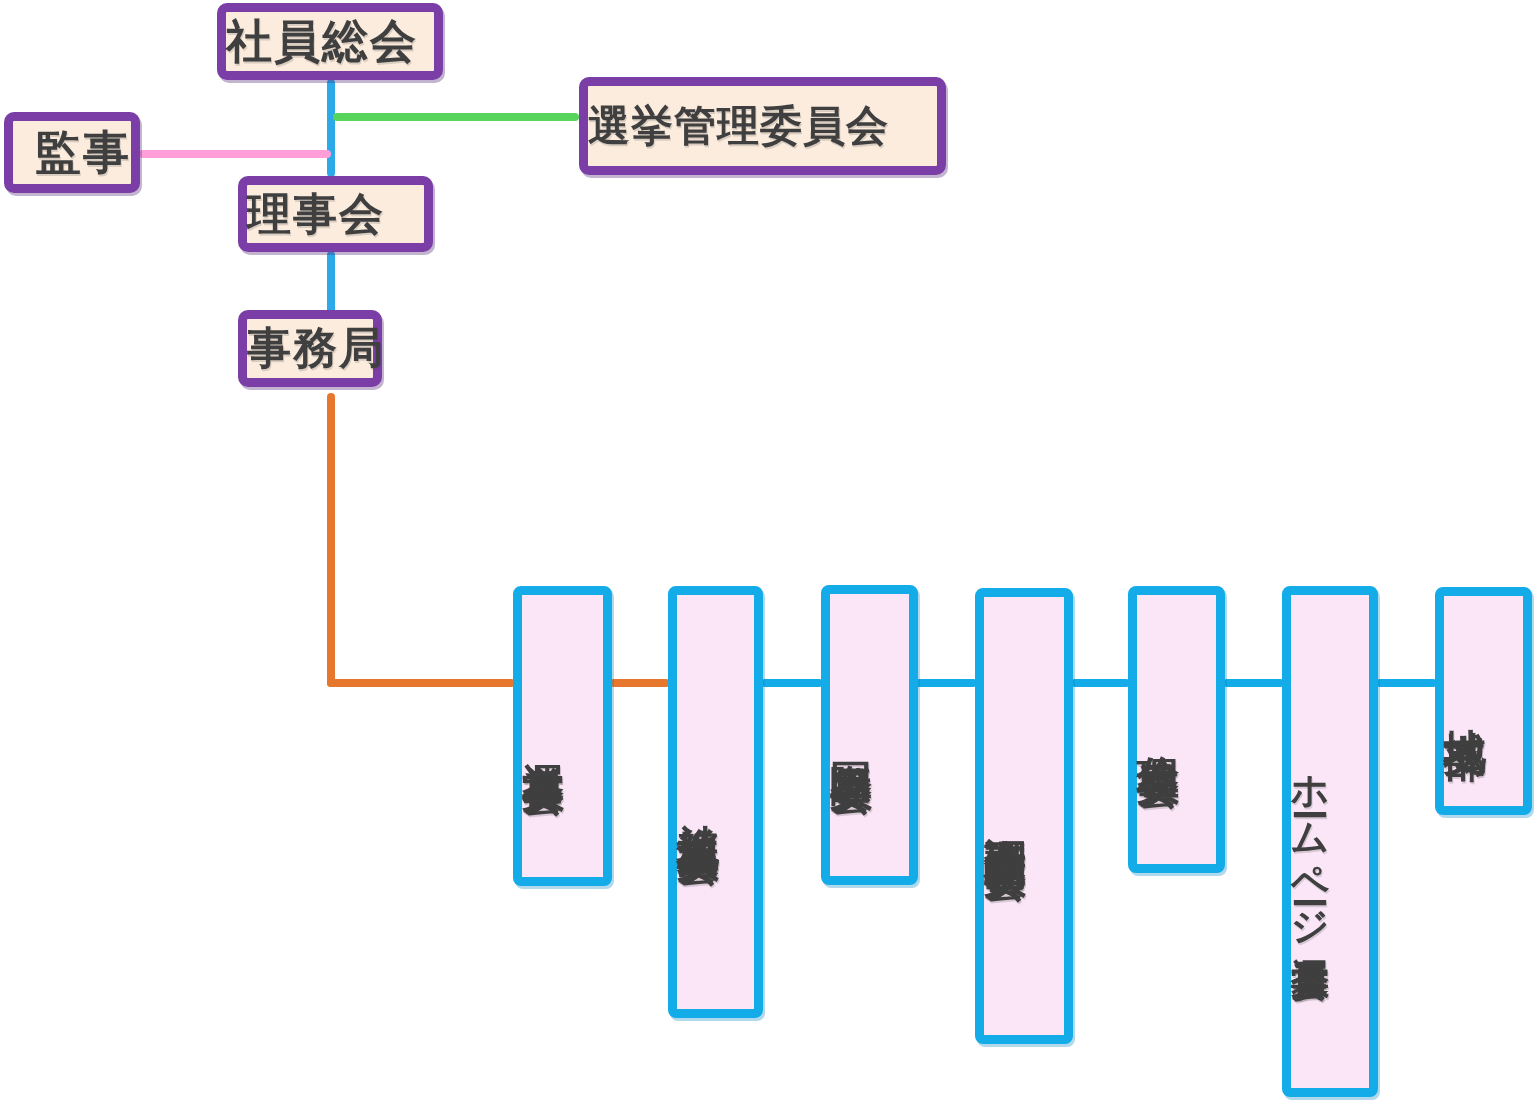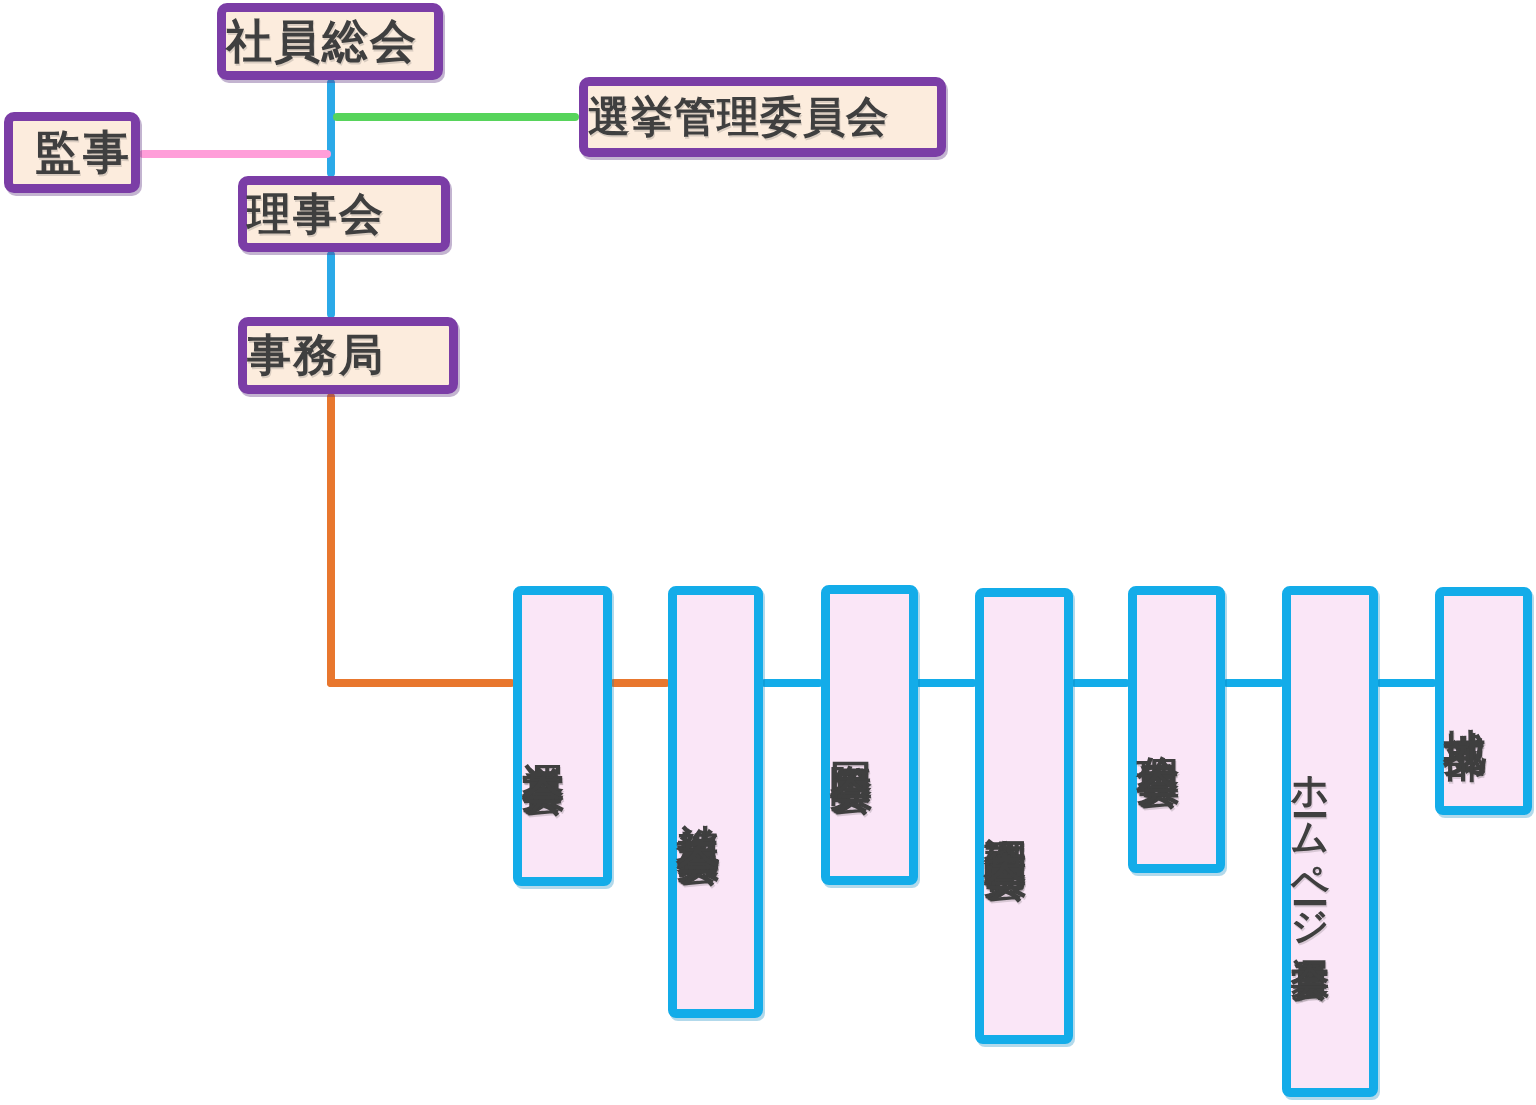--- a/index.html
+++ b/index.html
@@ -49,23 +49,23 @@
     line-height:1;
   }
   .vtext.dense .lbl{font-size:38px;letter-spacing:1px;}
   
   .fs46 .lbl{font-size:46px;letter-spacing:2px;}
   .fs44 .lbl{font-size:44px;letter-spacing:2px;}
   .fs42 .lbl{font-size:42px;letter-spacing:1px;}
   
   #n-general   {left:217px;top:3px;  width:226px;height:77px;}
   #n-auditor   {left:4px;  top:112px;width:136px;height:81px;padding-left:22px;}
-  #n-election  {left:579px;top:77px; width:367px;height:80px;}
-  #n-board     {left:238px;top:176px;width:212px;height:76px;}
-  #n-office    {left:238px;top:317px;width:220px;height:77px;}
+  #n-election  {left:579px;top:77px; width:367px;height:98px;}
+  #n-board     {left:238px;top:176px;width:195px;height:76px;}
+  #n-office    {left:238px;top:310px;width:144px;height:77px;}
   #n-steering  {left:513px;top:586px;width:99px; height:300px;}
   #n-disaster  {left:668px;top:586px;width:95px; height:432px;}
   #n-intl      {left:821px;top:585px;width:97px; height:300px;}
   #n-research  {left:975px;top:588px;width:98px; height:456px;}
   #n-ethics    {left:1128px;top:586px;width:97px;height:287px;}
   #n-website   {left:1282px;top:586px;width:96px;height:511px;}
   #n-regional  {left:1435px;top:587px;width:97px;height:228px;}
   
   #l-gen-board {left:327px;top:79px;height:98px;}
   #l-board-off {left:327px;top:251px;height:67px;}

